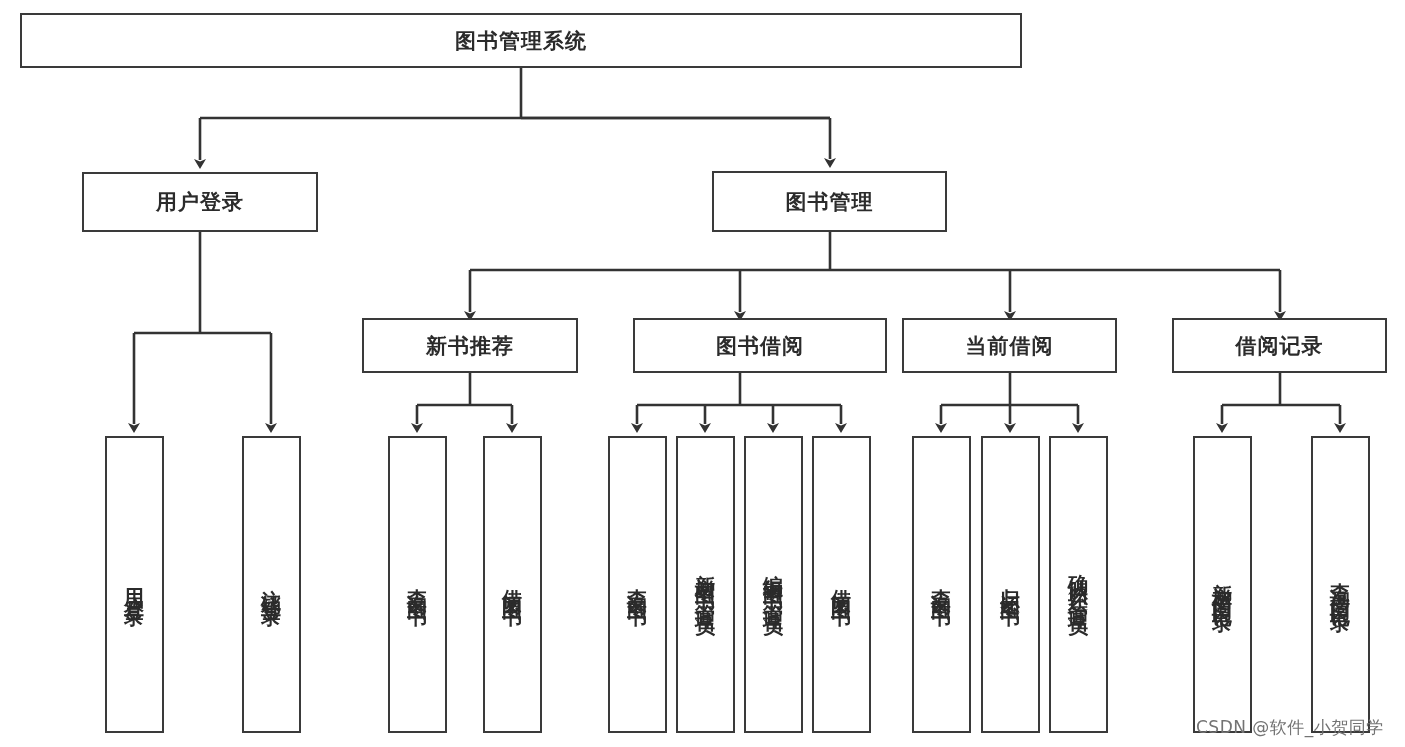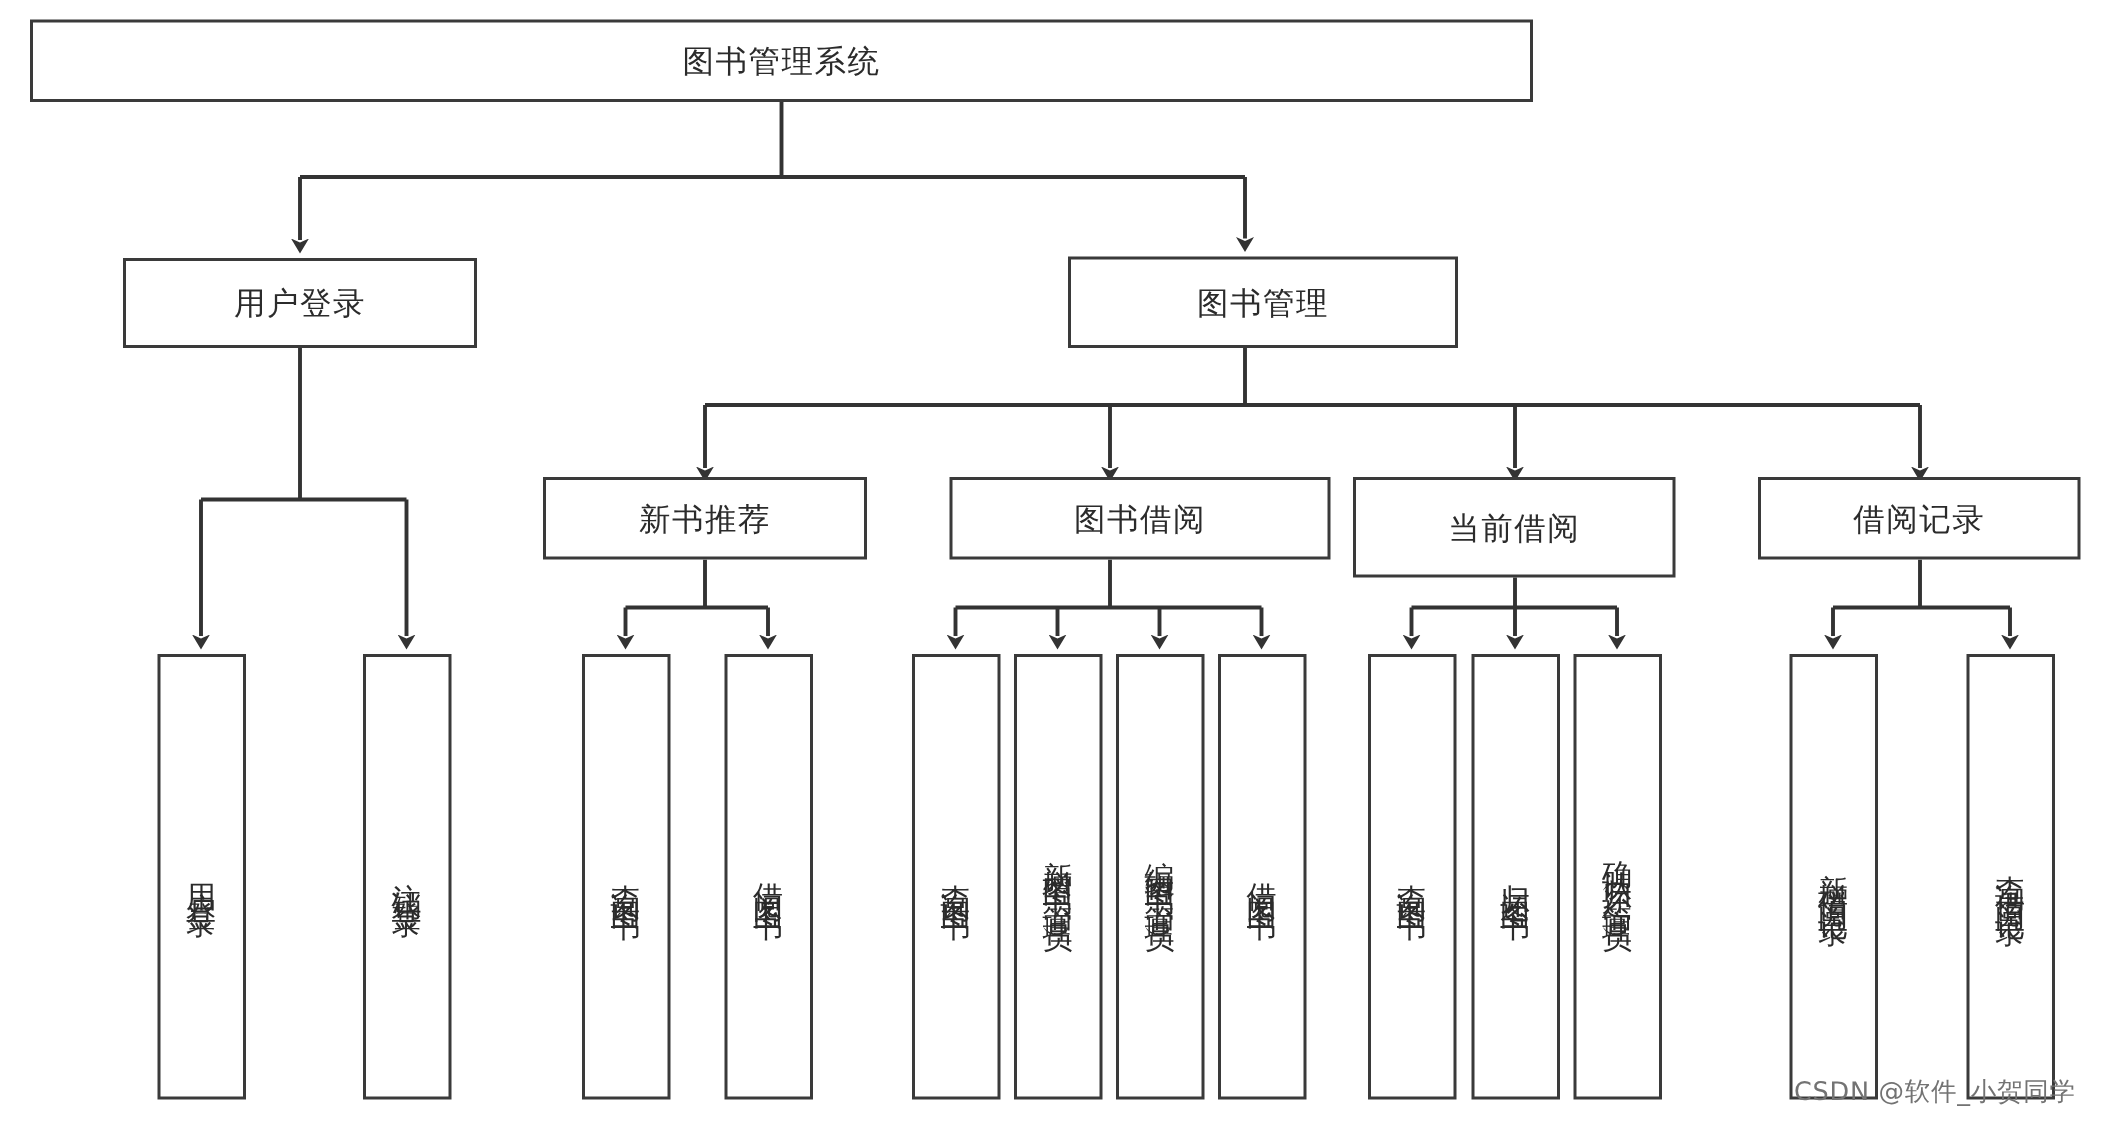--- a/index.html
+++ b/index.html
@@ -1,20 +1,20 @@
 <!DOCTYPE html>
 <html><head>
 <meta charset="utf-8">
 <style>
   html,body{margin:0;padding:0;background:#ffffff;}
   body{font-family:"DejaVu Sans","Liberation Sans",sans-serif;}
   #canvas{position:relative;width:1405px;height:747px;background:#ffffff;overflow:hidden;}
   svg.edges{position:absolute;left:0;top:0;width:1405px;height:747px;}
   .node{position:absolute;box-sizing:border-box;background:#ffffff;border:2.5px solid #3a3a3a;
-        display:flex;align-items:center;justify-content:center;color:#2b2b2b;}
+        display:flex;align-items:center;justify-content:center;color:#2b2b2b;font-weight:bold;}
   .node.h{font-size:21px;letter-spacing:1px;}
   .node.v{writing-mode:vertical-rl;text-orientation:upright;font-size:20px;
           letter-spacing:6px;line-height:1;padding:10px 0;}
   .watermark{position:absolute;color:#737373;font-size:17px;letter-spacing:0.5px;
              white-space:nowrap;}
 </style>
 </head>
 <body>
 
 <div id="canvas">
@@ -67,25 +67,25 @@
       <path d="M1280,373 L1280,405"></path>
       <path d="M1222,405 L1340,405"></path>
       <path d="M1222,405 L1222,424" marker-end="url(#arw)"></path>
       <path d="M1340,405 L1340,424" marker-end="url(#arw)"></path>
     </g>
   </svg>
 
   <div class="node h" style="left:20px;top:13px;width:1002px;height:55px;">图书管理系统</div>
 
   <div class="node h" style="left:82px;top:172px;width:236px;height:60px;">用户登录</div>
-  <div class="node h" style="left:712px;top:171px;width:260px;height:61px;">图书管理</div>
+  <div class="node h" style="left:712px;top:171px;width:235px;height:61px;">图书管理</div>
 
   <div class="node h" style="left:362px;top:318px;width:216px;height:55px;">新书推荐</div>
   <div class="node h" style="left:633px;top:318px;width:254px;height:55px;">图书借阅</div>
-  <div class="node h" style="left:902px;top:318px;width:215px;height:67px;">当前借阅</div>
+  <div class="node h" style="left:902px;top:318px;width:215px;height:55px;">当前借阅</div>
   <div class="node h" style="left:1172px;top:318px;width:215px;height:55px;text-align:right;">借阅记录</div>
 
   <div class="node v" style="left:105px;top:436px;width:59px;height:297px;">用户登录</div>
   <div class="node v" style="left:242px;top:436px;width:59px;height:297px;">注销登录</div>
 
   <div class="node v" style="left:388px;top:436px;width:59px;height:297px;">查询图书</div>
   <div class="node v" style="left:483px;top:436px;width:59px;height:297px;">借阅图书</div>
 
   <div class="node v" style="left:608px;top:436px;width:59px;height:297px;">查询图书</div>
   <div class="node v" style="left:676px;top:436px;width:59px;height:297px;">新增图书（管理员）</div>

